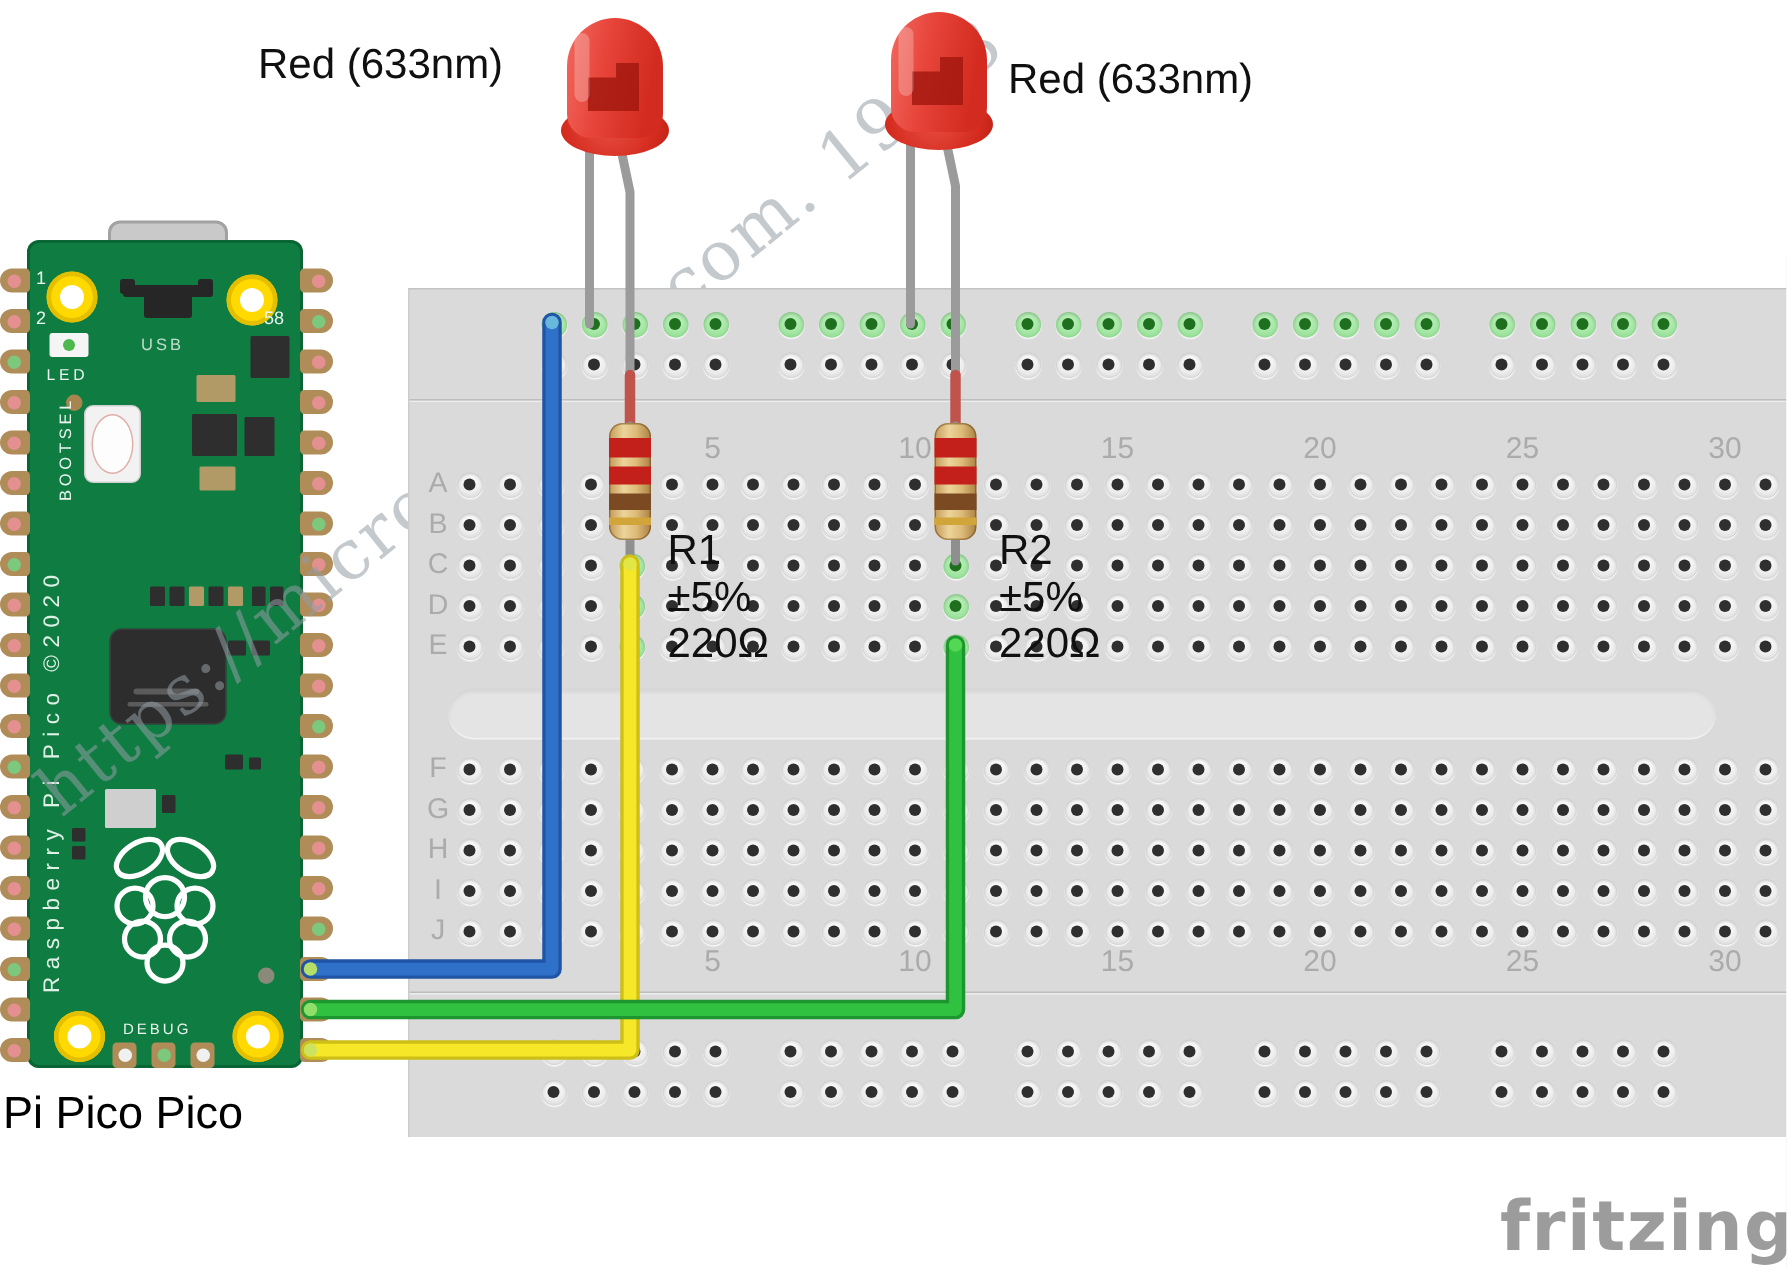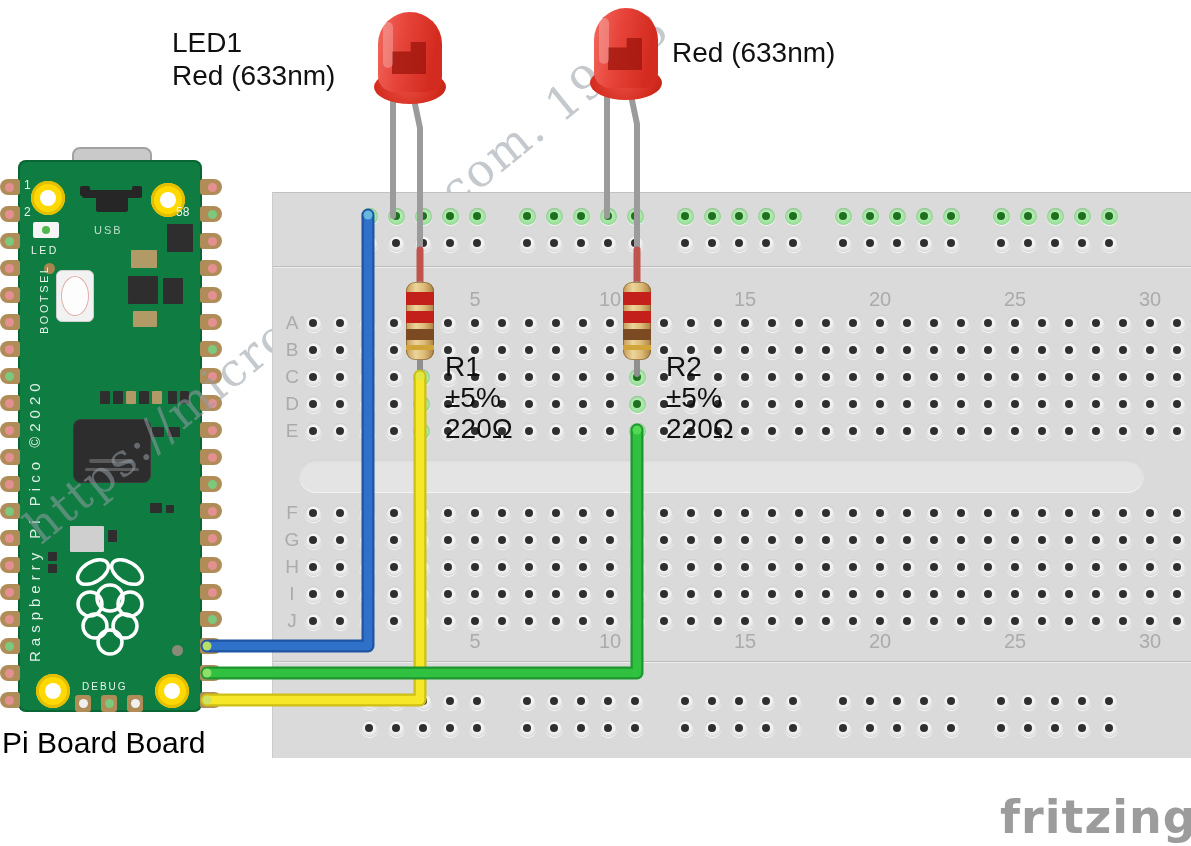--- a/index.html
+++ b/index.html
@@ -1646,31 +1646,30 @@
     <div class="band" style="top:63px;height:5px;background:#d1a53a;"></div>
   </div>
   <div class="resistor" style="left:623px;top:282px;">
     <div class="band" style="top:10px;height:13px;background:#c3201c;"></div>
     <div class="band" style="top:29px;height:12px;background:#c3201c;"></div>
     <div class="band" style="top:47px;height:11px;background:#7c4a22;"></div>
     <div class="band" style="top:63px;height:5px;background:#d1a53a;"></div>
   </div>
 
   <div class="note" style="left:172px;top:26px;">
-    <div>LED1</div>
     <div>Red (633nm)</div>
   </div>
   <div class="note" style="left:672px;top:36px;">
     <div>Red (633nm)</div>
   </div>
   <div class="note" style="left:445px;top:351px;line-height:31px;">
     <div>R1</div>
     <div>±5%</div>
     <div>220Ω</div>
   </div>
   <div class="note" style="left:666px;top:351px;line-height:31px;">
     <div>R2</div>
     <div>±5%</div>
     <div>220Ω</div>
   </div>
-  <div id="caption">Pi Board Board</div>
+  <div id="caption">Pi Pico Pico</div>
   <div id="fritzing">fritzing</div>
 </div>
 
 </body></html>

